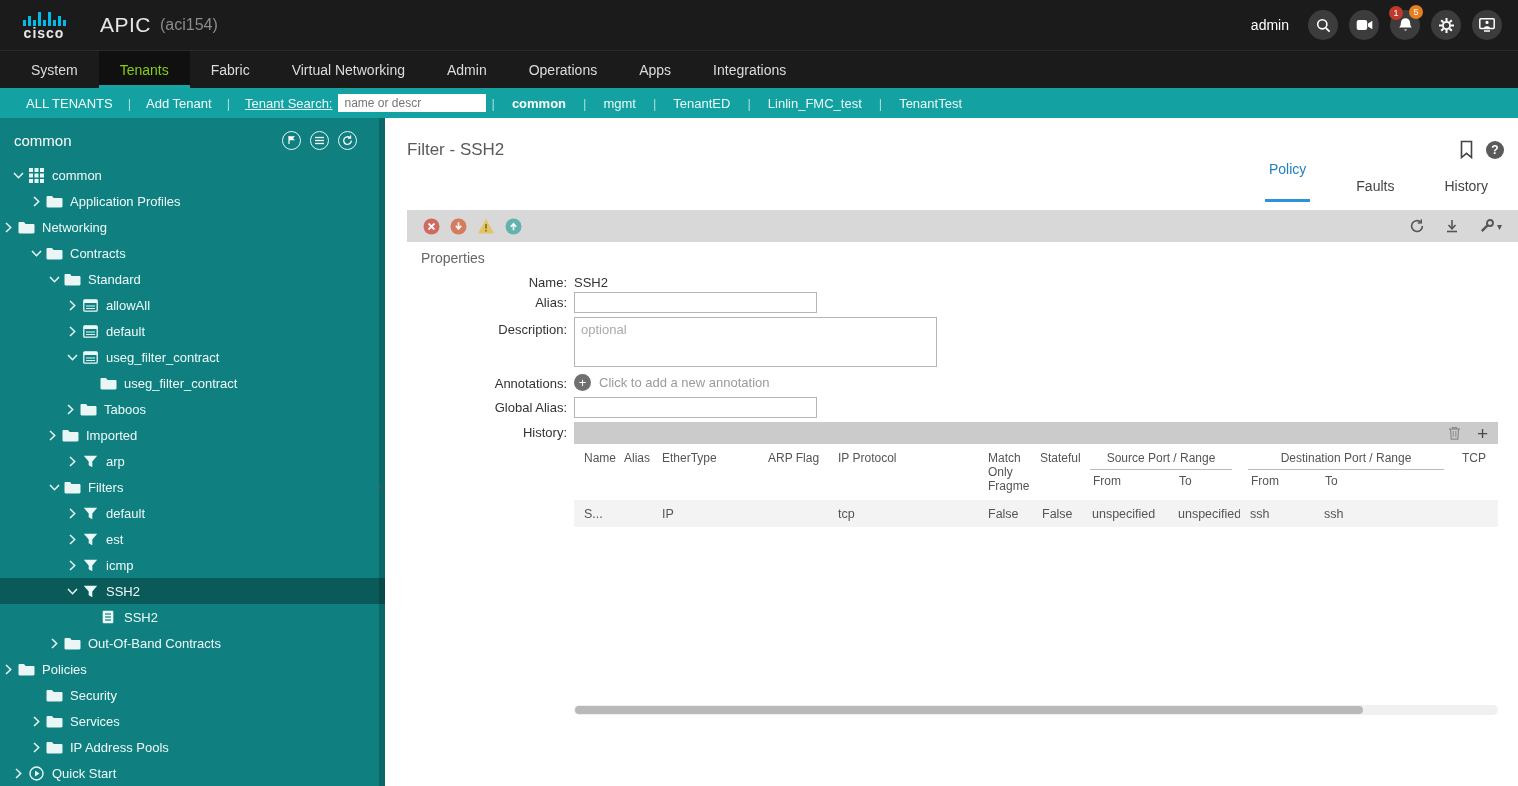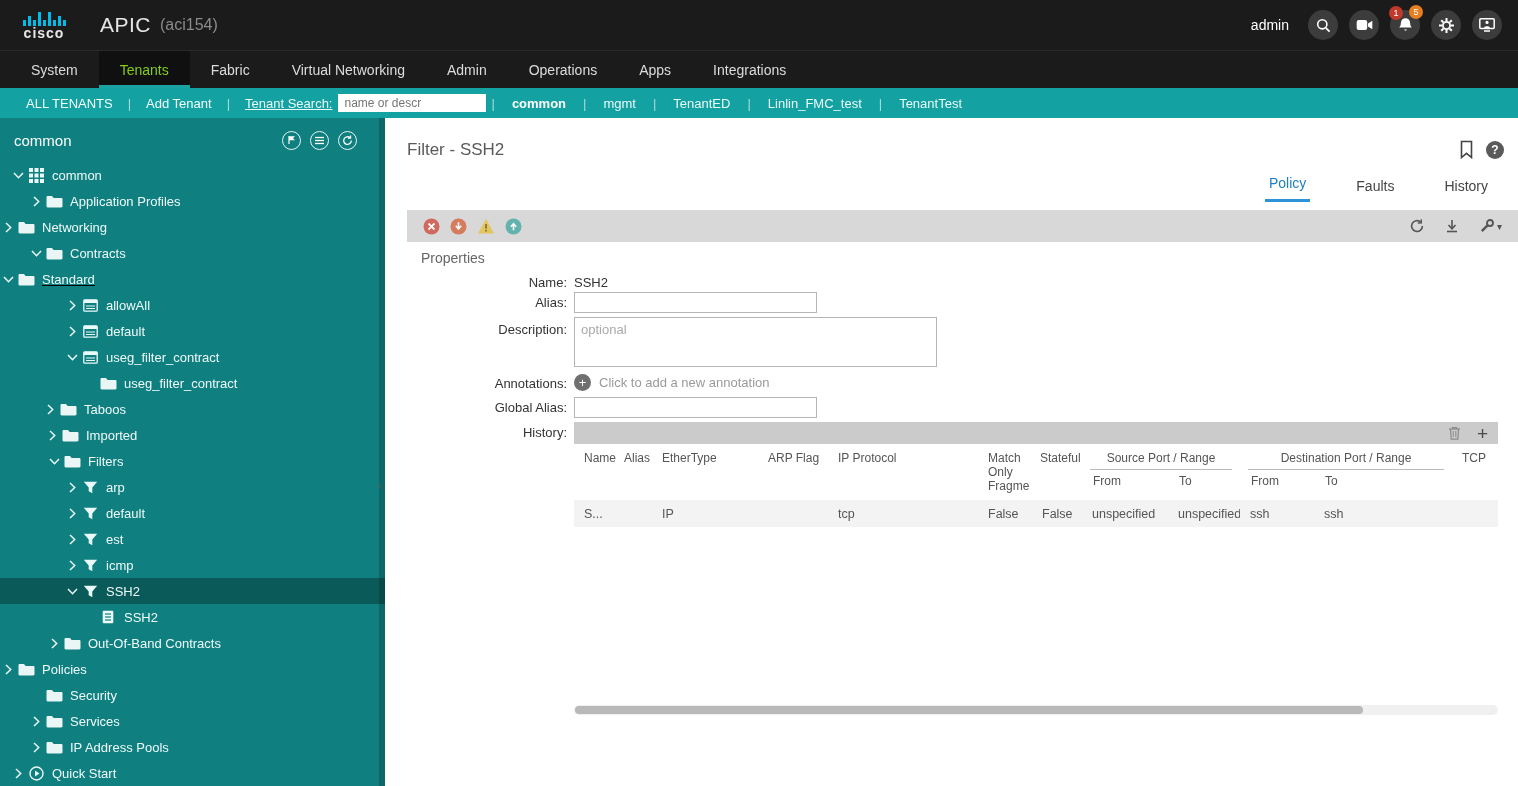--- a/index.html
+++ b/index.html
@@ -54,21 +54,21 @@
   
   .main { flex:1; background:#fff; padding-left:22px; overflow:hidden; }
   .main-title-row { display:flex; align-items:flex-start; margin-top:22px; padding-right:14px; height:22px; }
   .page-title { font-size:17px; color:#5a5a5a; }
   .title-icons { margin-left:auto; display:flex; gap:12px; align-items:center; }
   .help-circle { width:18px; height:18px; border-radius:50%; background:#5a5a5a; color:#fff; font-size:12px; font-weight:bold; display:flex; align-items:center; justify-content:center; cursor:pointer; }
   .bookmark-btn { cursor:pointer; display:flex; }
 
   .tabs-row { display:flex; justify-content:flex-end; gap:42px; margin-top:10px; padding-right:26px; height:30px; align-items:flex-end; }
   .tab { font-size:14px; color:#444; padding:0 4px 8px; cursor:pointer; }
-  .tab.active { color:#1e7fc0; border-bottom:3px solid #2e93d6; padding-bottom:8px; }
+  .tab.active { color:#1e7fc0; border-bottom:3px solid #2e93d6; padding-bottom:22px; }
 
   .toolbar { height:32px; background:#d8d8d8; display:flex; align-items:center; margin-top:8px; padding:0 16px; }
   .sev-icons { display:flex; gap:10px; opacity:.78; }
   .sev { display:flex; cursor:pointer; }
   .toolbar-right { margin-left:auto; display:flex; gap:20px; align-items:center; color:#555; }
   .tb-btn { cursor:pointer; display:flex; align-items:center; gap:2px; }
   .caret { font-size:10px; color:#555; }
 
   .properties-label { font-size:14px; color:#666; margin:8px 0 6px 14px; }
 
@@ -292,21 +292,21 @@
               <path d="M1 1 L5.7 5.5 L1 10" fill="none" stroke="#eafafa" stroke-width="1.5"></path>
             </svg>
           </span>
           <span class="icon-box">
             <svg width="17" height="13" viewBox="0 0 17 13">
               <path d="M0.5 2.2 C0.5 1.5 1 1 1.7 1 H6 l1.6 2 h7.7 c0.7 0 1.2 0.4 1.2 1.1 v7.2 c0 0.7 -0.5 1.2 -1.2 1.2 H1.7 C1 12.5 0.5 12 0.5 11.3 Z" fill="#e9f6f5"></path>
             </svg>
           </span>
           <span class="tree-label">Contracts</span>
         </div>
-        <div class="tree-row" style=" text-decoration: underline;">
+        <div class="tree-row" style="padding-left: 46px;">
           <span class="arrow-box expanded">
             <svg width="7" height="11" viewBox="0 0 7 11">
               <path d="M1 1 L5.7 5.5 L1 10" fill="none" stroke="#eafafa" stroke-width="1.5"></path>
             </svg>
           </span>
           <span class="icon-box">
             <svg width="17" height="13" viewBox="0 0 17 13">
               <path d="M0.5 2.2 C0.5 1.5 1 1 1.7 1 H6 l1.6 2 h7.7 c0.7 0 1.2 0.4 1.2 1.1 v7.2 c0 0.7 -0.5 1.2 -1.2 1.2 H1.7 C1 12.5 0.5 12 0.5 11.3 Z" fill="#e9f6f5"></path>
             </svg>
           </span>
@@ -362,21 +362,21 @@
         </div>
         <div class="tree-row" style="padding-left: 82px;">
           <span class="arrow-box"></span>
           <span class="icon-box">
             <svg width="17" height="13" viewBox="0 0 17 13">
               <path d="M0.5 2.2 C0.5 1.5 1 1 1.7 1 H6 l1.6 2 h7.7 c0.7 0 1.2 0.4 1.2 1.1 v7.2 c0 0.7 -0.5 1.2 -1.2 1.2 H1.7 C1 12.5 0.5 12 0.5 11.3 Z" fill="#e9f6f5"></path>
             </svg>
           </span>
           <span class="tree-label">useg_filter_contract</span>
         </div>
-        <div class="tree-row" style="padding-left: 42px;">
+        <div class="tree-row" style="padding-left: 62px;">
           <span class="arrow-box">
             <svg width="7" height="11" viewBox="0 0 7 11">
               <path d="M1 1 L5.7 5.5 L1 10" fill="none" stroke="#eafafa" stroke-width="1.5"></path>
             </svg>
           </span>
           <span class="icon-box">
             <svg width="17" height="13" viewBox="0 0 17 13">
               <path d="M0.5 2.2 C0.5 1.5 1 1 1.7 1 H6 l1.6 2 h7.7 c0.7 0 1.2 0.4 1.2 1.1 v7.2 c0 0.7 -0.5 1.2 -1.2 1.2 H1.7 C1 12.5 0.5 12 0.5 11.3 Z" fill="#e9f6f5"></path>
             </svg>
           </span>
@@ -387,46 +387,46 @@
             <svg width="7" height="11" viewBox="0 0 7 11">
               <path d="M1 1 L5.7 5.5 L1 10" fill="none" stroke="#eafafa" stroke-width="1.5"></path>
             </svg>
           </span>
           <span class="icon-box">
             <svg width="17" height="13" viewBox="0 0 17 13">
               <path d="M0.5 2.2 C0.5 1.5 1 1 1.7 1 H6 l1.6 2 h7.7 c0.7 0 1.2 0.4 1.2 1.1 v7.2 c0 0.7 -0.5 1.2 -1.2 1.2 H1.7 C1 12.5 0.5 12 0.5 11.3 Z" fill="#e9f6f5"></path>
             </svg>
           </span>
           <span class="tree-label">Imported</span>
+        </div>
+        <div class="tree-row" style="padding-left: 64px;">
+          <span class="arrow-box">
+            <svg width="7" height="11" viewBox="0 0 7 11">
+              <path d="M1 1 L5.7 5.5 L1 10" fill="none" stroke="#eafafa" stroke-width="1.5"></path>
+            </svg>
+          </span>
+          <span class="icon-box">
+            <svg width="15" height="13" viewBox="0 0 15 13">
+              <path d="M0.8 0.8 h13.4 L9.3 6.5 v5.8 L5.7 10.2 V6.5 Z" fill="#eafafa"></path>
+            </svg>
+          </span>
+          <span class="tree-label">arp</span>
         </div>
         <div class="tree-row" style="padding-left: 46px;">
           <span class="arrow-box expanded">
             <svg width="7" height="11" viewBox="0 0 7 11">
               <path d="M1 1 L5.7 5.5 L1 10" fill="none" stroke="#eafafa" stroke-width="1.5"></path>
             </svg>
           </span>
           <span class="icon-box">
             <svg width="17" height="13" viewBox="0 0 17 13">
               <path d="M0.5 2.2 C0.5 1.5 1 1 1.7 1 H6 l1.6 2 h7.7 c0.7 0 1.2 0.4 1.2 1.1 v7.2 c0 0.7 -0.5 1.2 -1.2 1.2 H1.7 C1 12.5 0.5 12 0.5 11.3 Z" fill="#e9f6f5"></path>
             </svg>
           </span>
           <span class="tree-label">Filters</span>
-        </div>
-        <div class="tree-row" style="padding-left: 64px;">
-          <span class="arrow-box">
-            <svg width="7" height="11" viewBox="0 0 7 11">
-              <path d="M1 1 L5.7 5.5 L1 10" fill="none" stroke="#eafafa" stroke-width="1.5"></path>
-            </svg>
-          </span>
-          <span class="icon-box">
-            <svg width="15" height="13" viewBox="0 0 15 13">
-              <path d="M0.8 0.8 h13.4 L9.3 6.5 v5.8 L5.7 10.2 V6.5 Z" fill="#eafafa"></path>
-            </svg>
-          </span>
-          <span class="tree-label">arp</span>
         </div>
         <div class="tree-row" style="padding-left: 64px;">
           <span class="arrow-box">
             <svg width="7" height="11" viewBox="0 0 7 11">
               <path d="M1 1 L5.7 5.5 L1 10" fill="none" stroke="#eafafa" stroke-width="1.5"></path>
             </svg>
           </span>
           <span class="icon-box">
             <svg width="15" height="13" viewBox="0 0 15 13">
               <path d="M0.8 0.8 h13.4 L9.3 6.5 v5.8 L5.7 10.2 V6.5 Z" fill="#eafafa"></path>

